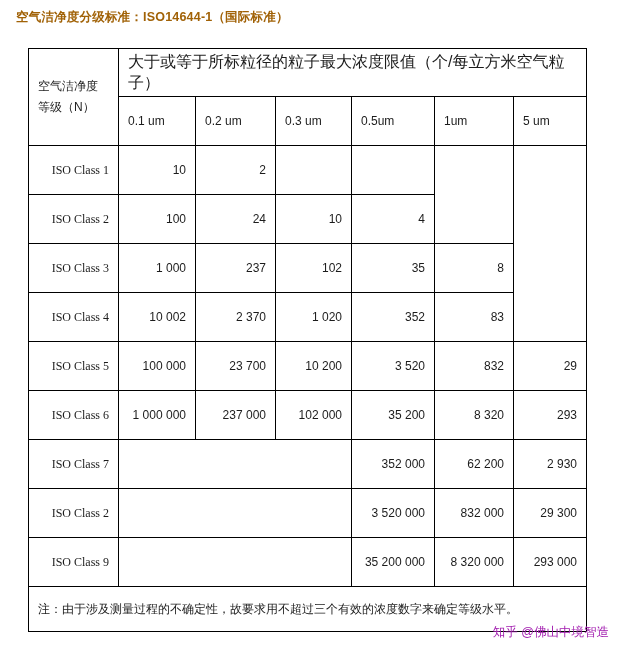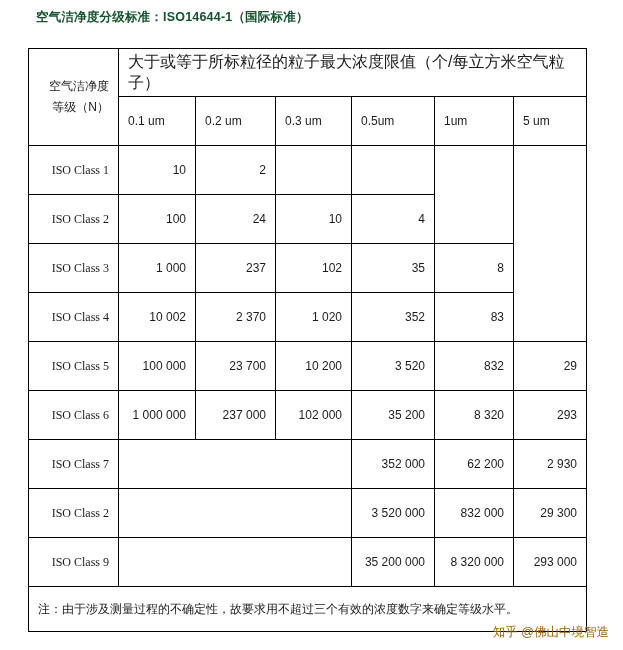--- a/index.html
+++ b/index.html
@@ -11,27 +11,27 @@
     width: 623px;
     height: 650px;
     position: relative;
     font-family: "Liberation Sans", "DejaVu Sans", sans-serif;
     color: #1a1a1a;
     overflow: hidden;
   }
 
   #page-title {
     position: absolute;
-    left: 36px;
+    left: 16px;
     top: 9px;
     font-size: 12.5px;
     font-weight: bold;
     letter-spacing: 0.2px;
     white-space: nowrap;
-    color: #14532d;
+    color: #a16207;
   }
 
   #cleanroom-table {
     position: absolute;
     left: 28px;
     top: 48px;
     width: 558px;
     border-collapse: collapse;
     table-layout: fixed;
     font-size: 11.5px;
@@ -53,21 +53,21 @@
   .c-p05    { width: 83px; }
   .c-p1     { width: 79px; }
   .c-p5     { width: 73px; }
 
   .hdr-group {
     height: 47px;
     text-align: left;
     font-size: 16px;
   }
   .hdr-class {
-    text-align: right;
+    text-align: left;
     font-size: 12px;
     line-height: 1.75;
   }
   .hdr-size {
     height: 48px;
     text-align: left;
     font-size: 12px;
   }
   .row-data td { height: 48px; }
   .cell-label {
@@ -87,21 +87,21 @@
     height: 44px;
     text-align: left;
     font-size: 12px;
   }
 
   #watermark {
     position: absolute;
     right: 14px;
     bottom: 9px;
     font-size: 12.5px;
-    color: #a16207;
+    color: #a21caf;
     white-space: nowrap;
     user-select: none;
   }
 </style>
 </head>
 <body>
 
 <div id="page-title">空气洁净度分级标准：ISO14644-1（国际标准）</div>
 
 <table id="cleanroom-table">

